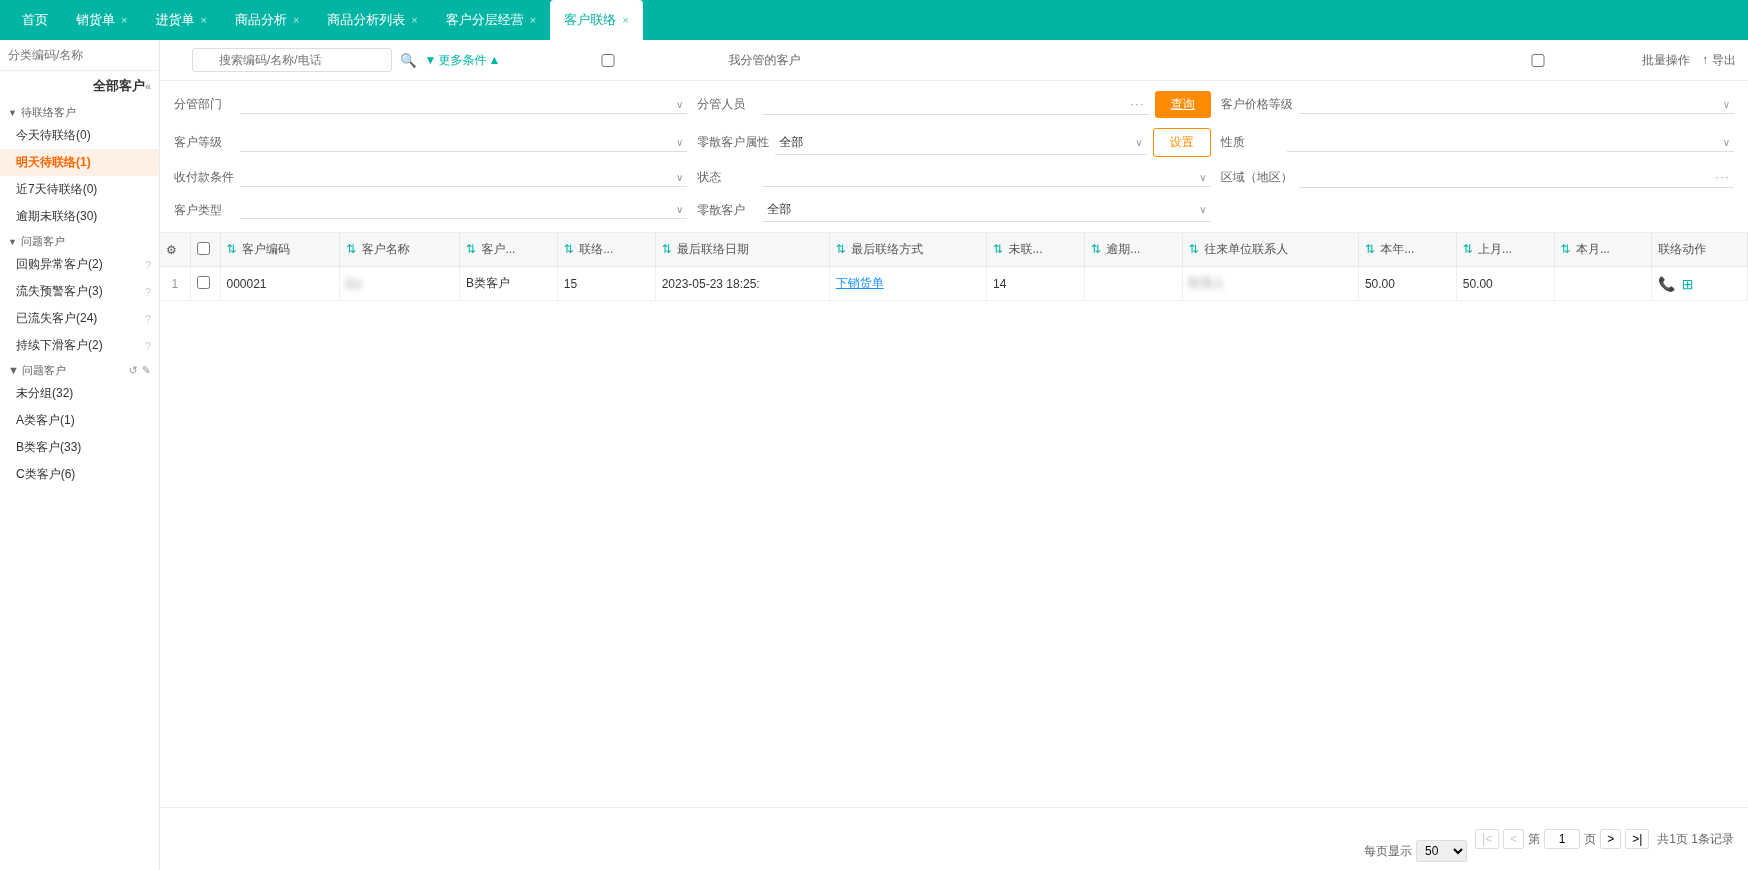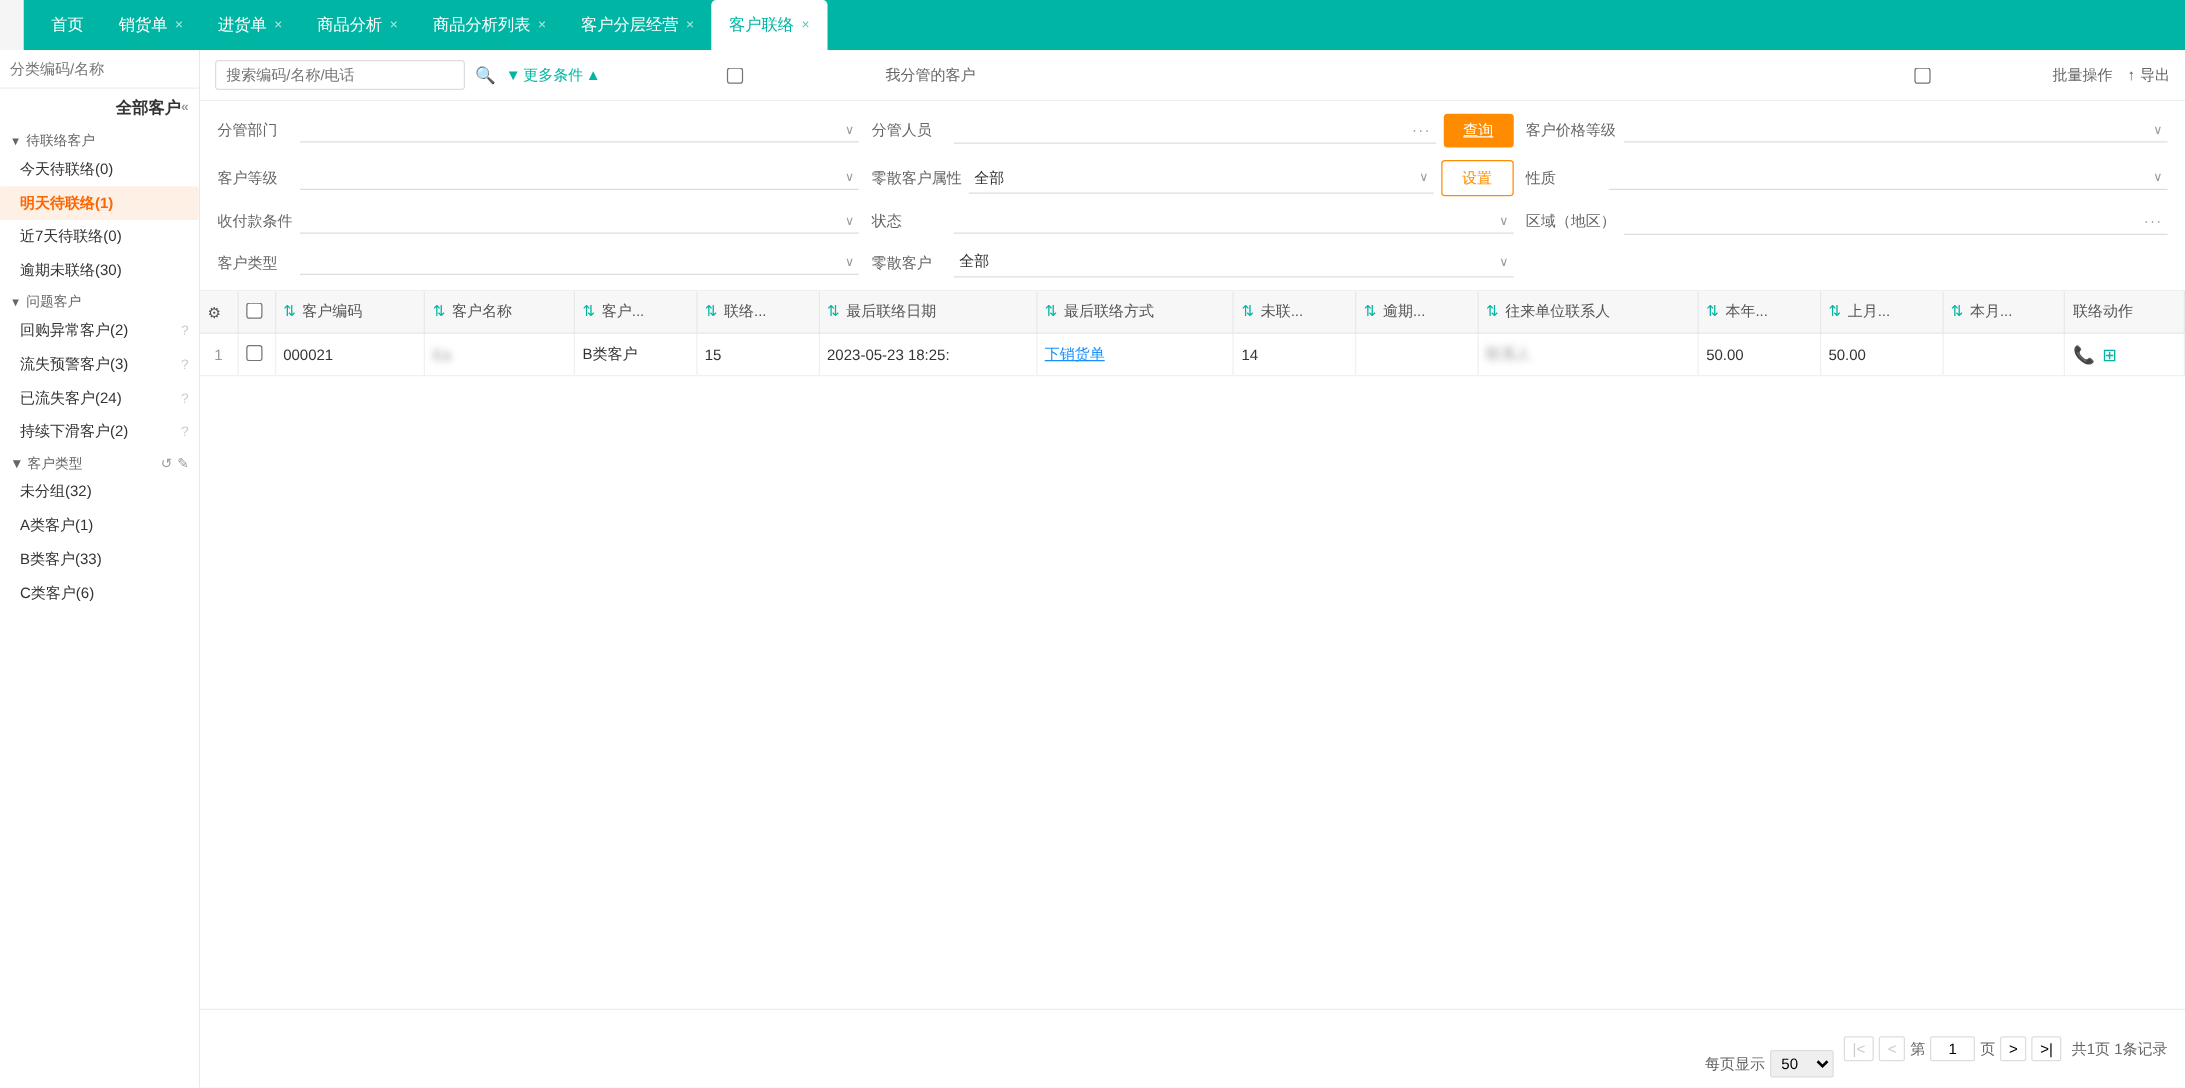--- a/index.html
+++ b/index.html
@@ -1,19 +1,19 @@
 <!DOCTYPE html>
 <html><head>
   <meta charset="utf-8">
   <style>
     * { margin: 0; padding: 0; box-sizing: border-box; }
     body { font-family: "Microsoft YaHei", Arial, sans-serif; font-size: 12px; background: #f5f5f5; color: #333; width: 1748px; min-height: 870px; overflow-x: hidden; }
 
     
-    .top-nav { background: #00b5a3; height: 40px; display: flex; align-items: center; padding: 0 8px; margin-left: 19px; }
+    .top-nav { background: #00b5a3; height: 40px; display: flex; align-items: center; padding: 0 8px; }
     .top-nav .nav-item { color: #fff; padding: 0 14px; height: 40px; display: flex; align-items: center; cursor: pointer; font-size: 13px; white-space: nowrap; }
     .top-nav .nav-item.active { background: #fff; color: #00b5a3; border-radius: 4px 4px 0 0; }
     .top-nav .nav-item .close-x { margin-left: 6px; font-size: 11px; opacity: 0.7; }
 
     
     .main-layout { display: flex; height: calc(870px - 40px); }
 
     
     .sidebar { width: 160px; background: #fff; border-right: 1px solid #e8e8e8; overflow-y: auto; flex-shrink: 0; }
     .sidebar-search { padding: 8px; display: flex; align-items: center; border-bottom: 1px solid #eee; }
@@ -140,36 +140,36 @@
     <div class="sidebar-item">
       <span>已流失客户(24)</span>
       <span class="help-icon">?</span>
     </div>
     <div class="sidebar-item">
       <span>持续下滑客户(2)</span>
       <span class="help-icon">?</span>
     </div>
 
     <div style="display:flex;align-items:center;justify-content:space-between;padding:4px 8px 2px;color:#666;font-size:11px;">
-      <span>▼ 客户类型</span>
+      <span>▼ 问题客户</span>
       <span style="display:flex;gap:4px;">
         <span style="cursor:pointer;color:#999;">↺</span>
         <span style="cursor:pointer;color:#999;">✎</span>
       </span>
     </div>
     <div class="sidebar-item">未分组(32)</div>
     <div class="sidebar-item">A类客户(1)</div>
     <div class="sidebar-item">B类客户(33)</div>
     <div class="sidebar-item">C类客户(6)</div>
   </div>
 
   <div class="content">
 
     <div class="search-bar">
-      <input type="text" style="border: 1px solid rgb(221, 221, 221); padding: 4px 8px; border-radius: 3px; width: 200px; font-size: 12px; outline: none;" placeholder="搜索编码/名称/电话">
+      <input type="text" style="border: 1px solid rgb(221, 221, 221); padding: 4px 26px; border-radius: 3px; width: 200px; font-size: 12px; outline: none; margin-left: 20px;" placeholder="搜索编码/名称/电话">
       <button class="search-btn">🔍</button>
       <span class="more-conditions">
         <span>▼</span>
         <span>更多条件</span>
         <span>▲</span>
       </span>
       <label class="my-customers">
         <input type="checkbox" style="">
         <span>我分管的客户</span>
       </label>

